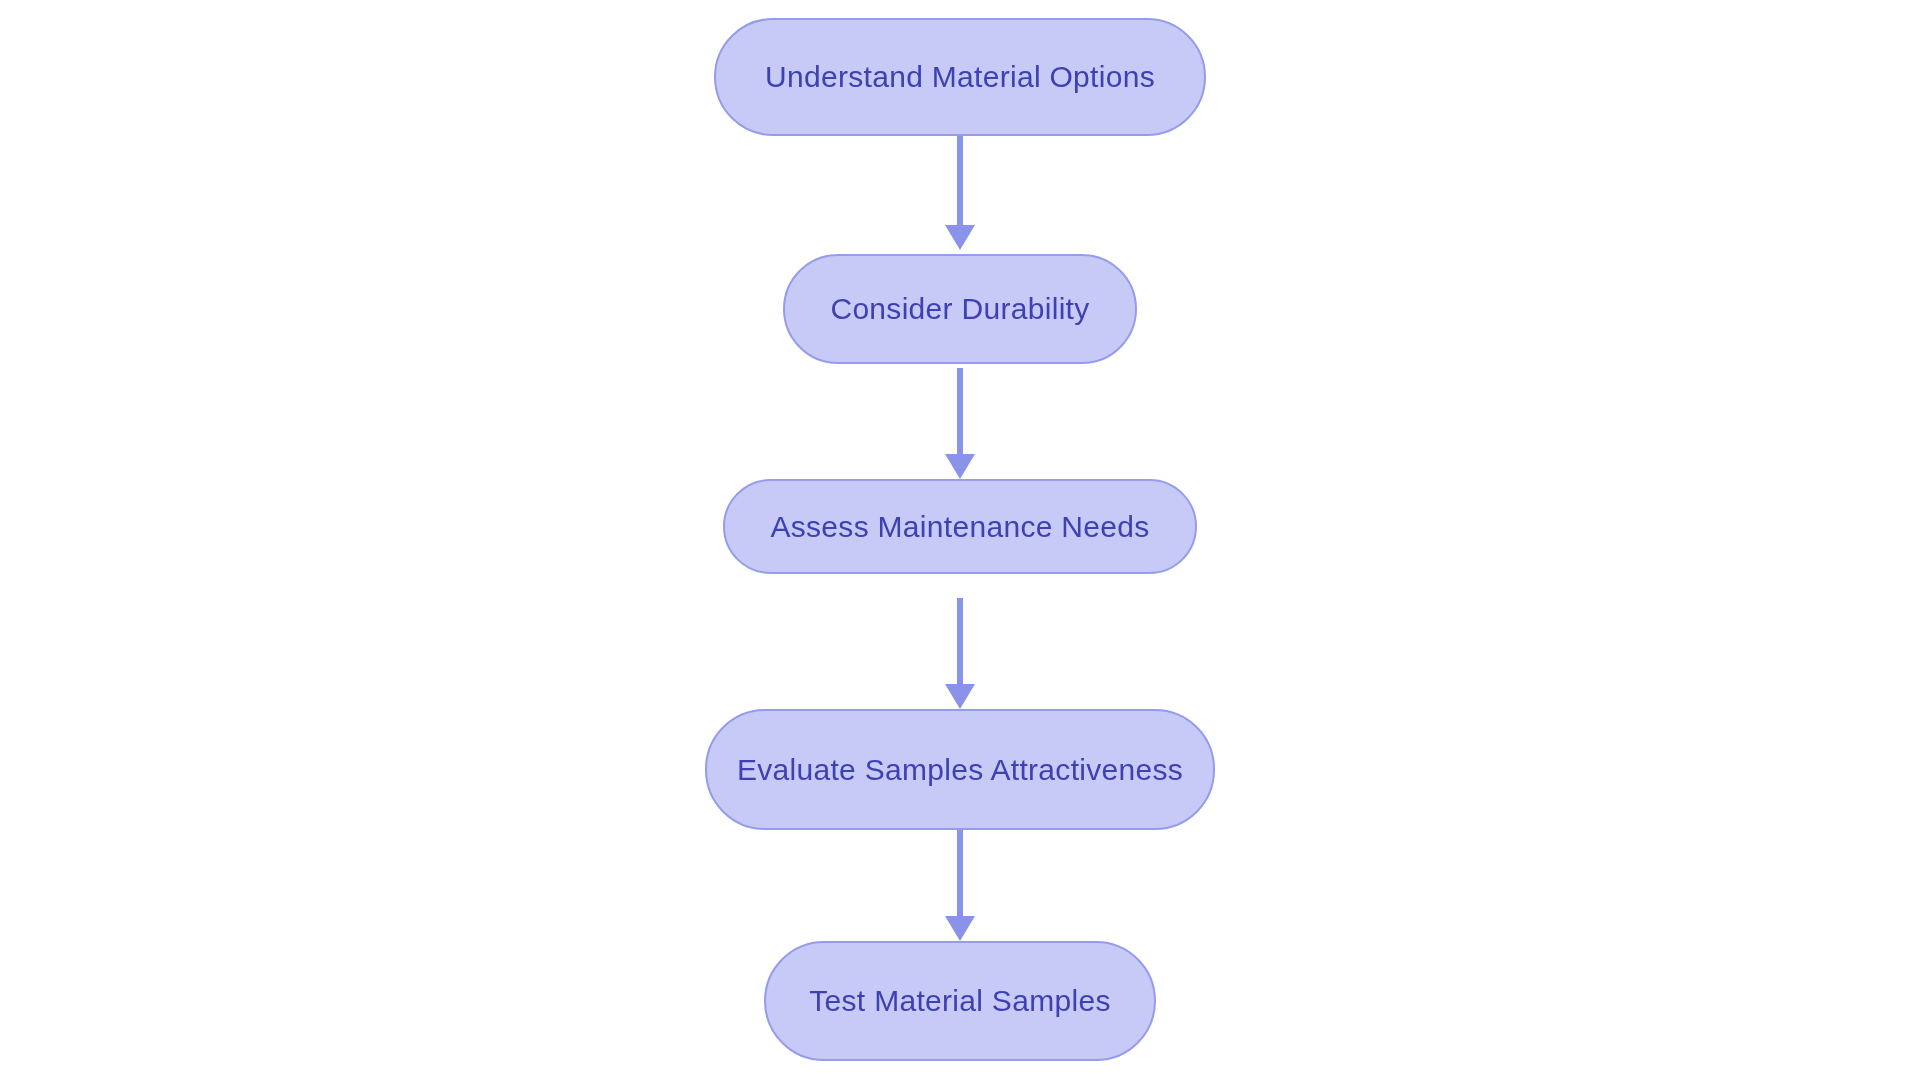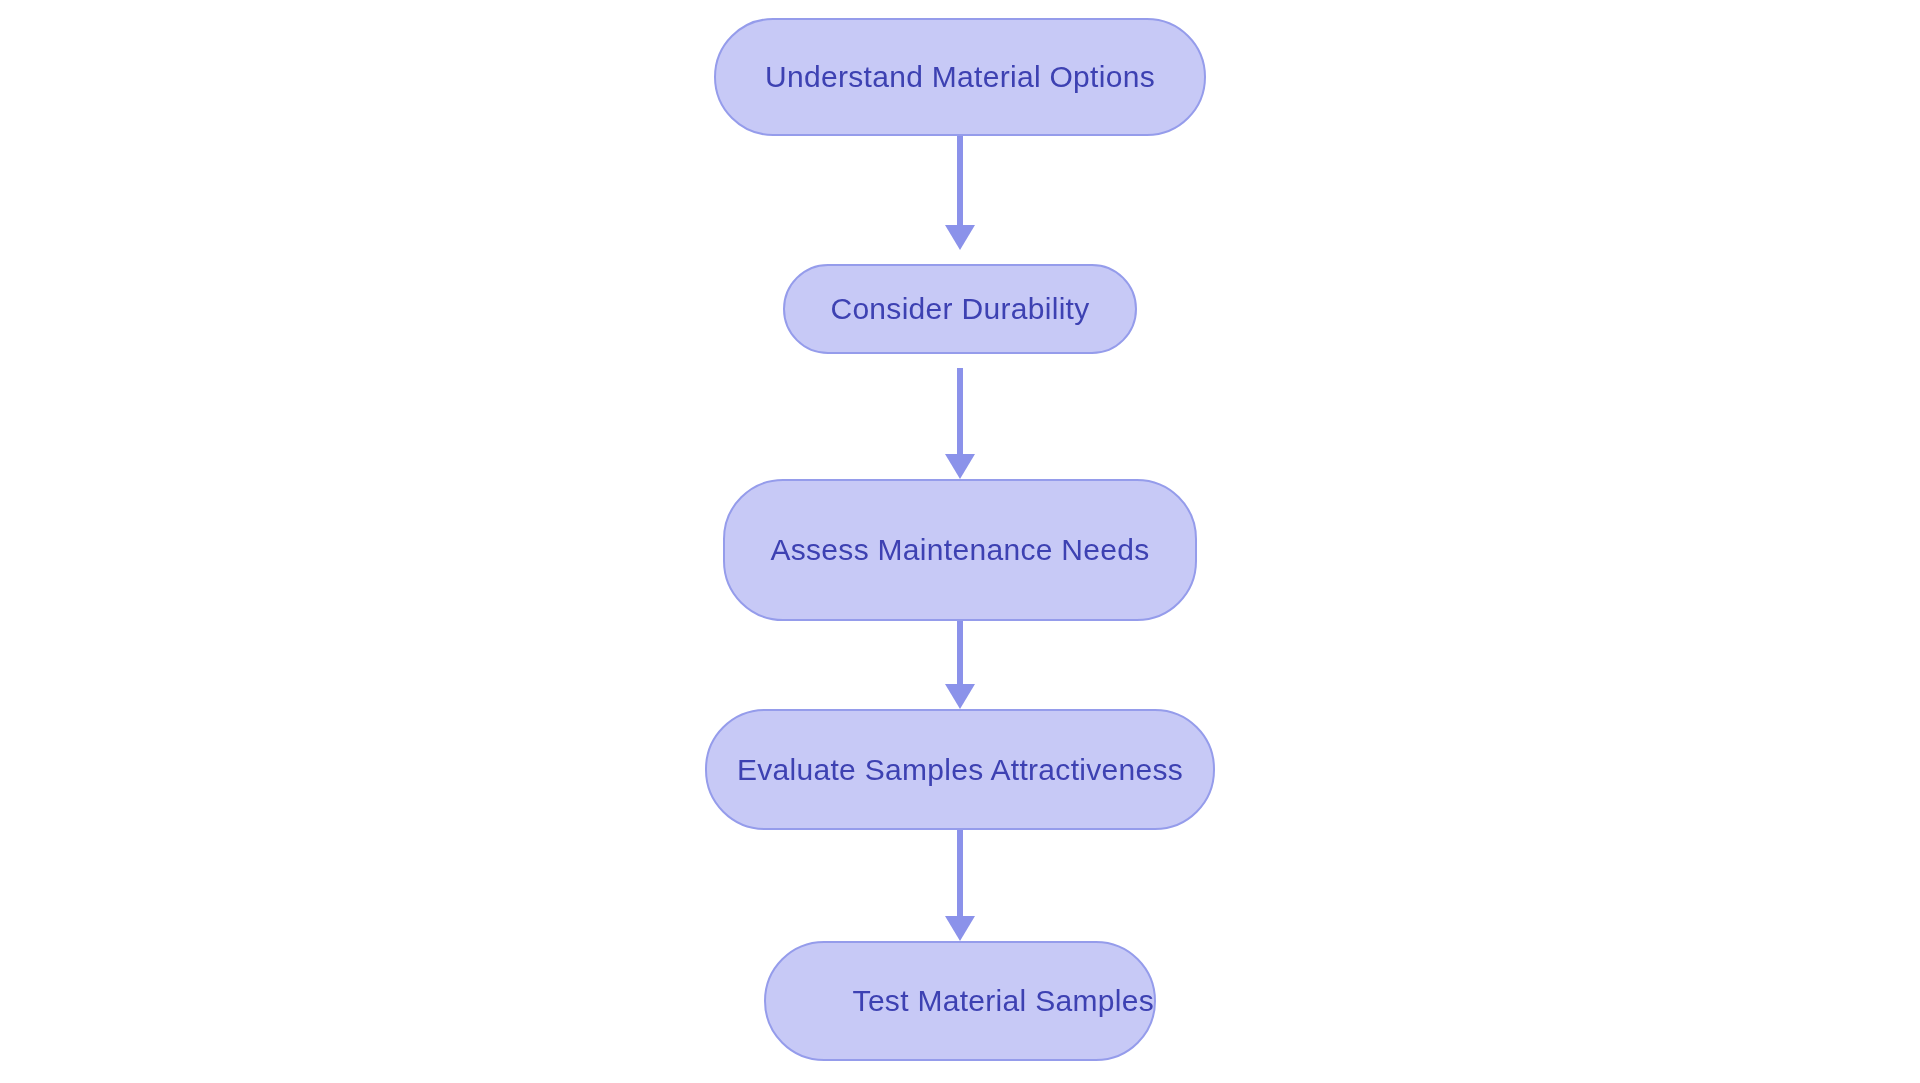--- a/index.html
+++ b/index.html
@@ -40,24 +40,24 @@
     background: var(--node-fill, #c7c9f6);
     border: 2px solid var(--node-border, #959ceb);
     border-radius: 60px;
     color: var(--text, #3d41b2);
     font-size: 30px;
     letter-spacing: 0.3px;
     text-align: center;
     cursor: default;
   }
   .n1 { left: 714px; top: 18px;  width: 492px; height: 118px; }
-  .n2 { left: 783px; top: 264px; width: 354px; height: 90px; }
-  .n3 { left: 723px; top: 479px; width: 474px; height: 142px; }
+  .n2 { left: 783px; top: 254px; width: 354px; height: 110px; }
+  .n3 { left: 723px; top: 479px; width: 474px; height: 95px; }
   .n4 { left: 705px; top: 709px; width: 510px; height: 121px; }
-  .n5 { left: 764px; top: 941px; width: 392px; height: 120px; justify-content: flex-end; }
+  .n5 { left: 764px; top: 941px; width: 392px; height: 120px; }
 </style>
 </head>
 <body>
 
 <div class="canvas" style="--bg: #ffffff; --node-fill: #c7c9f6; --node-border: #959ceb; --arrow: #8b92ea; --text: #3d41b2;">
 
   <svg class="arrows" viewBox="0 0 1920 1083" xmlns="http://www.w3.org/2000/svg">
     <g>
       <line class="arrow-stem" x1="960" y1="136" x2="960" y2="227"></line>
       <polygon class="arrow-head" points="945,225 975,225 960,250"></polygon>

